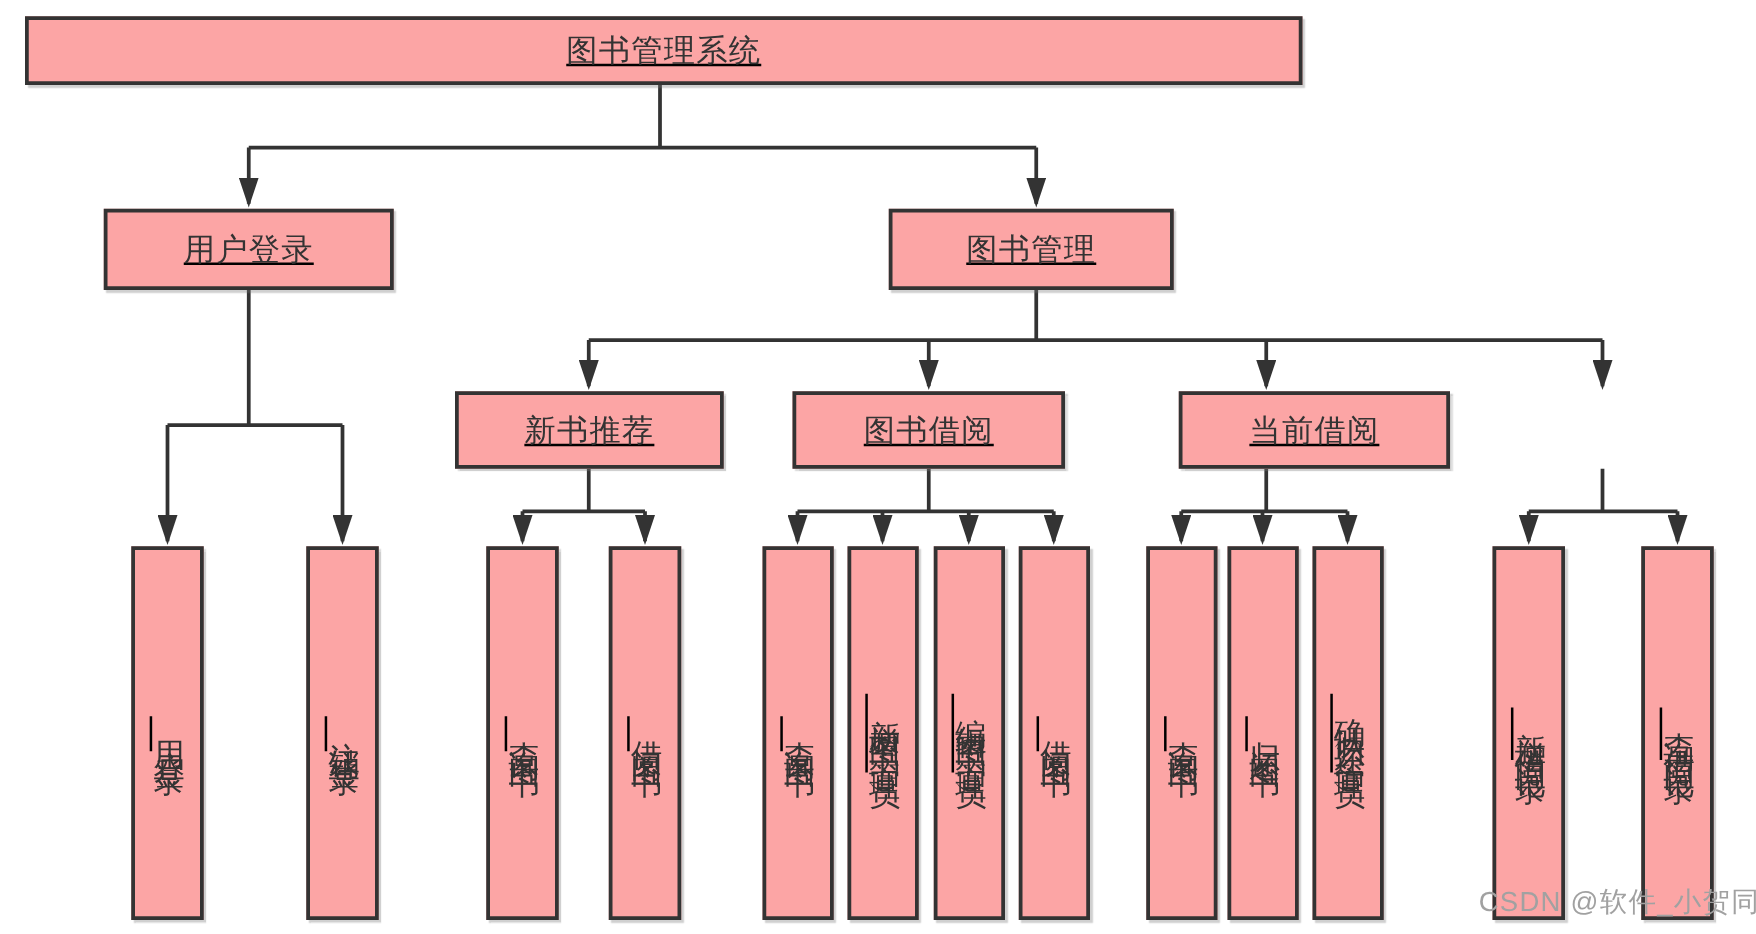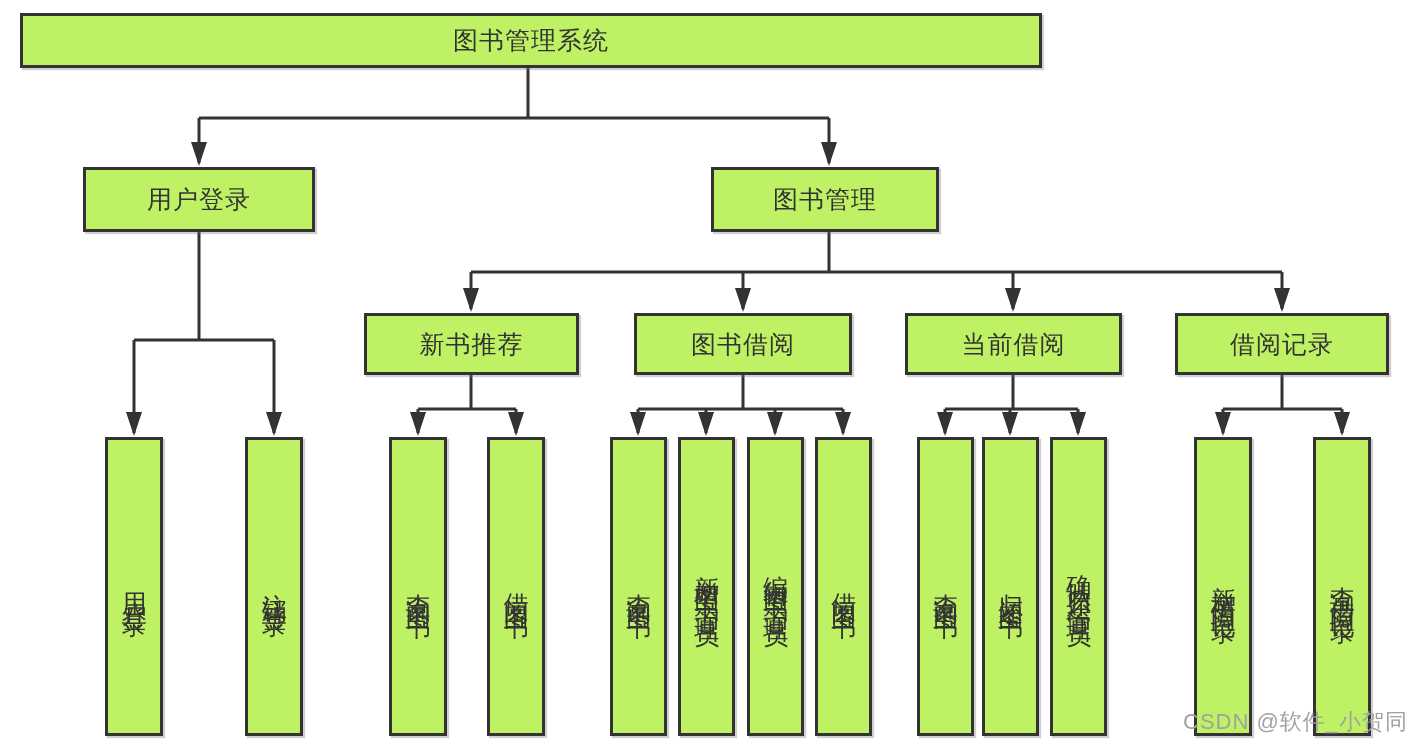--- a/index.html
+++ b/index.html
@@ -7,25 +7,26 @@
     position:relative;
     width:1405px;height:747px;
     background:#ffffff;
     font-family:"Liberation Sans","DejaVu Sans",sans-serif;
     overflow:hidden;
   }
   .wires{position:absolute;left:0;top:0;z-index:1;}
   .node{
     position:absolute;
     box-sizing:border-box;
-    background:#bef264;
+    background:#fca5a5;
     border:3px solid #333333;
     display:flex;align-items:center;justify-content:center;
     z-index:2;
     box-shadow:2px 2px 1px rgba(120,120,120,0.35);
+    text-decoration:underline;
   }
   .hlabel{
     font-size:25px;color:#333333;letter-spacing:1px;white-space:nowrap;
   }
   .vtext{
     writing-mode:vertical-rl;
     text-orientation:mixed;
     font-size:25px;color:#333333;
     letter-spacing:7px;
     line-height:1.1;
@@ -101,25 +102,22 @@
   <div class="node" style="left:711px;top:167px;width:228px;height:65px">
     <span class="hlabel">图书管理</span>
   </div>
 
   <div class="node" style="left:634px;top:313px;width:218px;height:62px">
     <span class="hlabel">图书借阅</span>
   </div>
   <div class="node" style="left:364px;top:313px;width:215px;height:62px">
     <span class="hlabel">新书推荐</span>
   </div>
-  <div class="node" style="left:905px;top:313px;width:217px;height:62px">
+  <div class="node" style="left:943px;top:313px;width:217px;height:62px">
     <span class="hlabel">当前借阅</span>
-  </div>
-  <div class="node" style="left:1175px;top:313px;width:214px;height:62px">
-    <span class="hlabel">借阅记录</span>
   </div>
 
   <div class="node" style="left:105px;top:437px;width:58px;height:299px">
     <span class="vtext">用户登录</span>
   </div>
   <div class="node" style="left:245px;top:437px;width:58px;height:299px">
     <span class="vtext">注销登录</span>
   </div>
 
   <div class="node" style="left:389px;top:437px;width:58px;height:299px">

